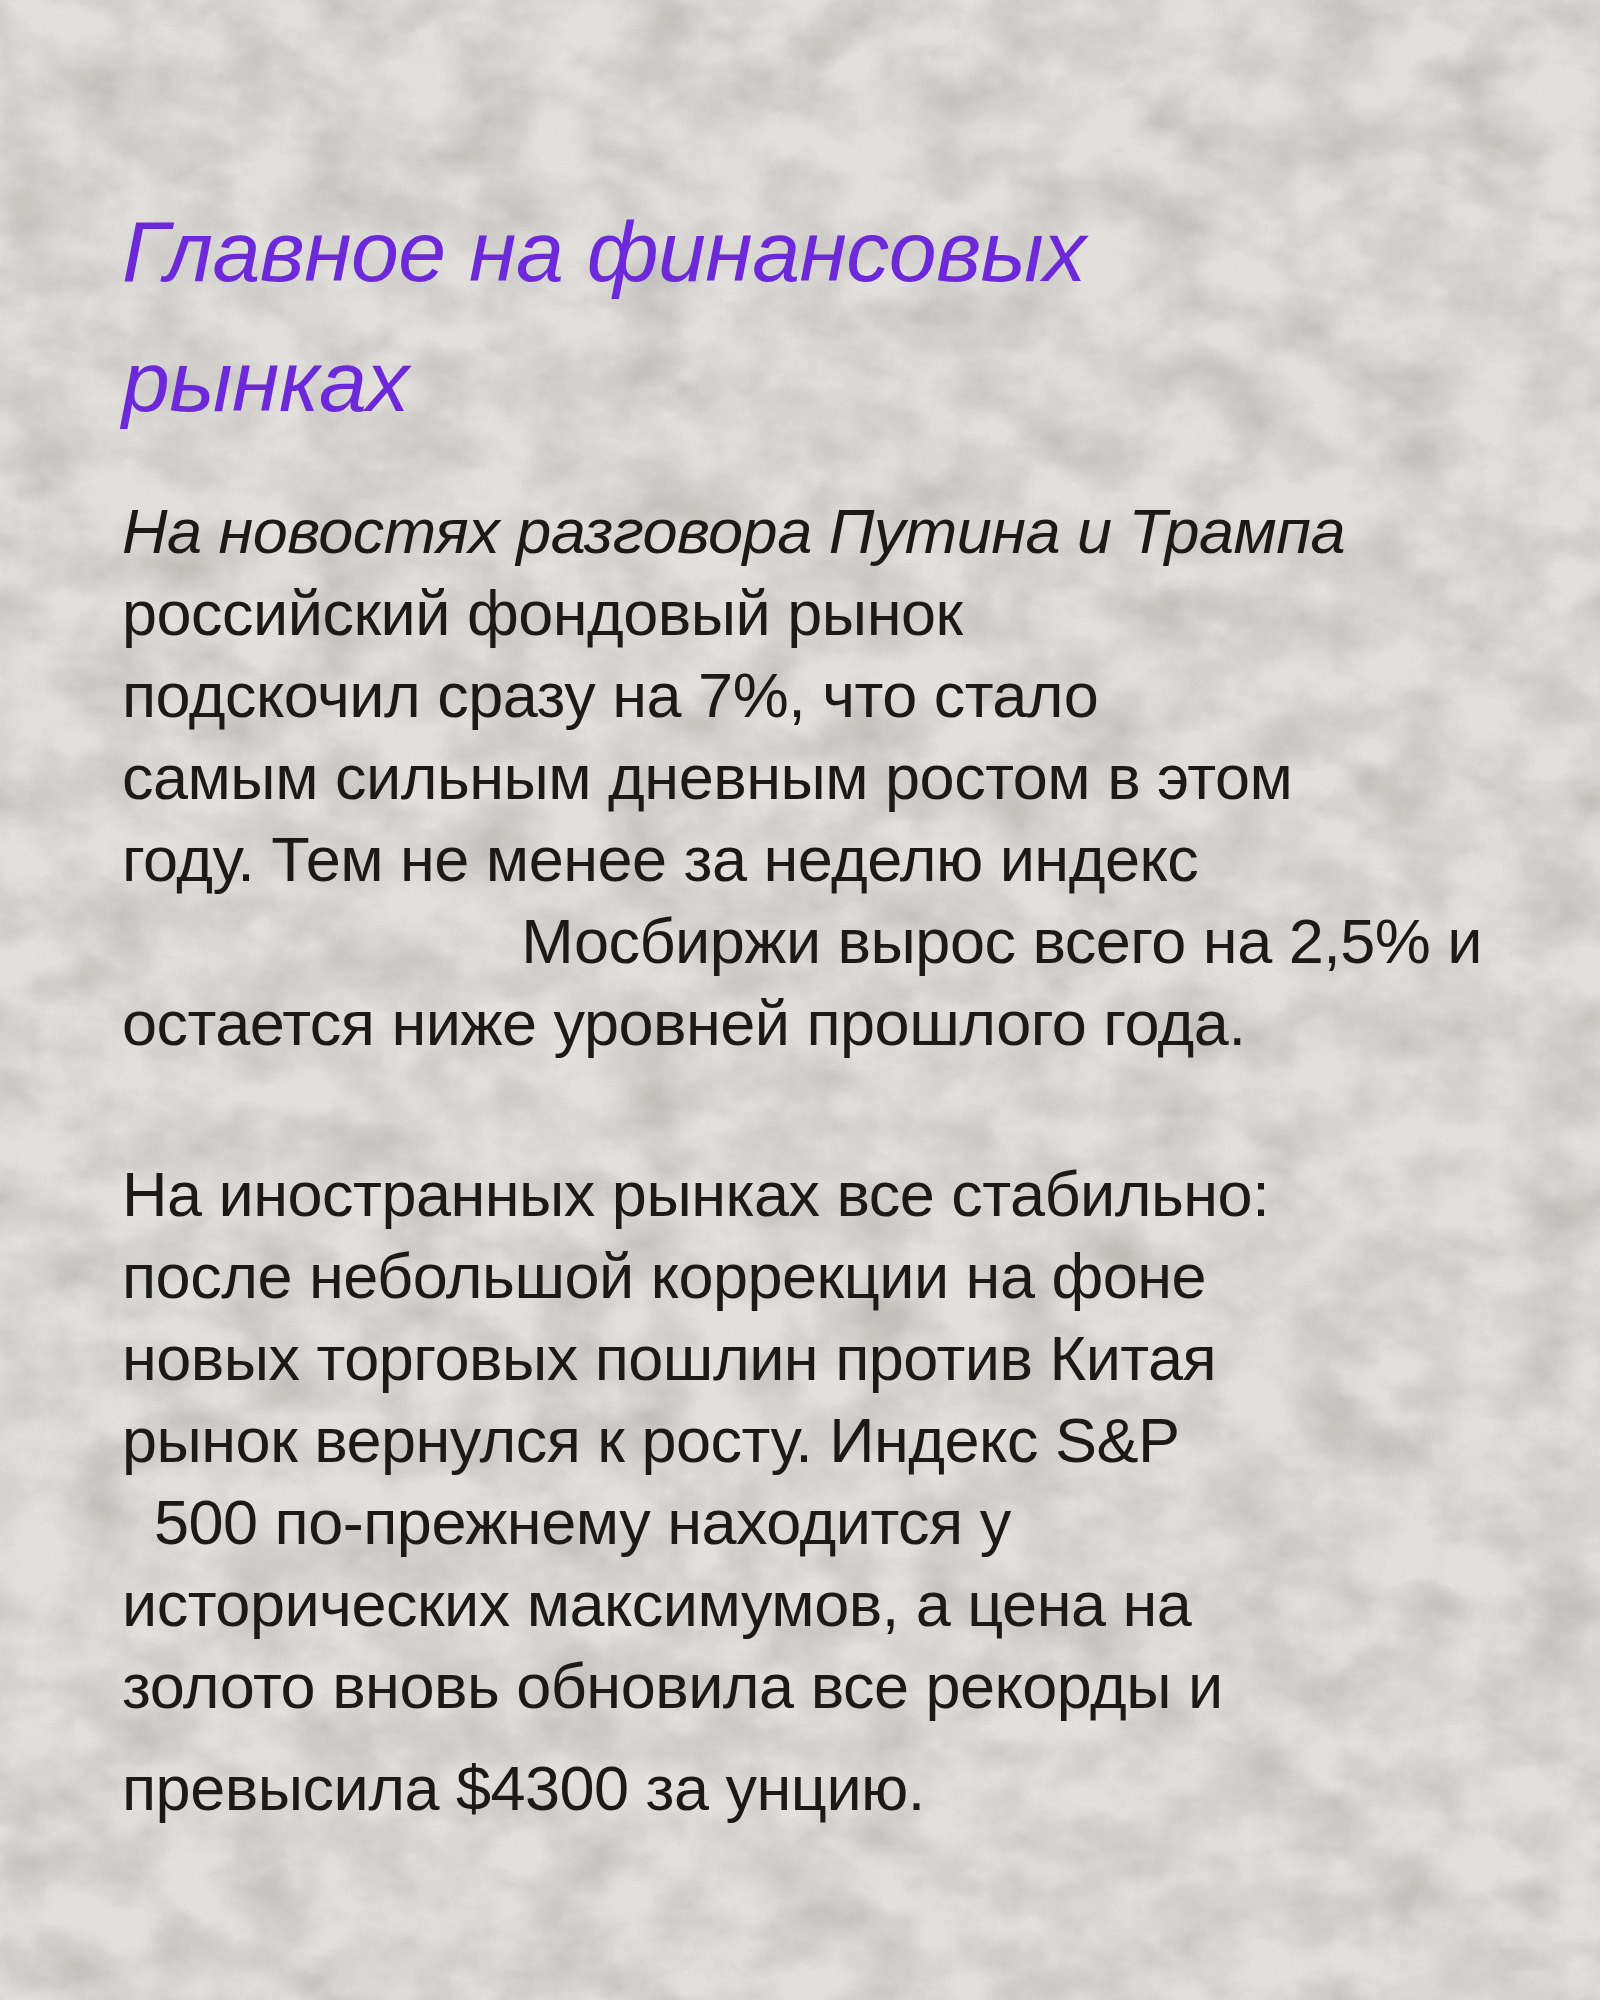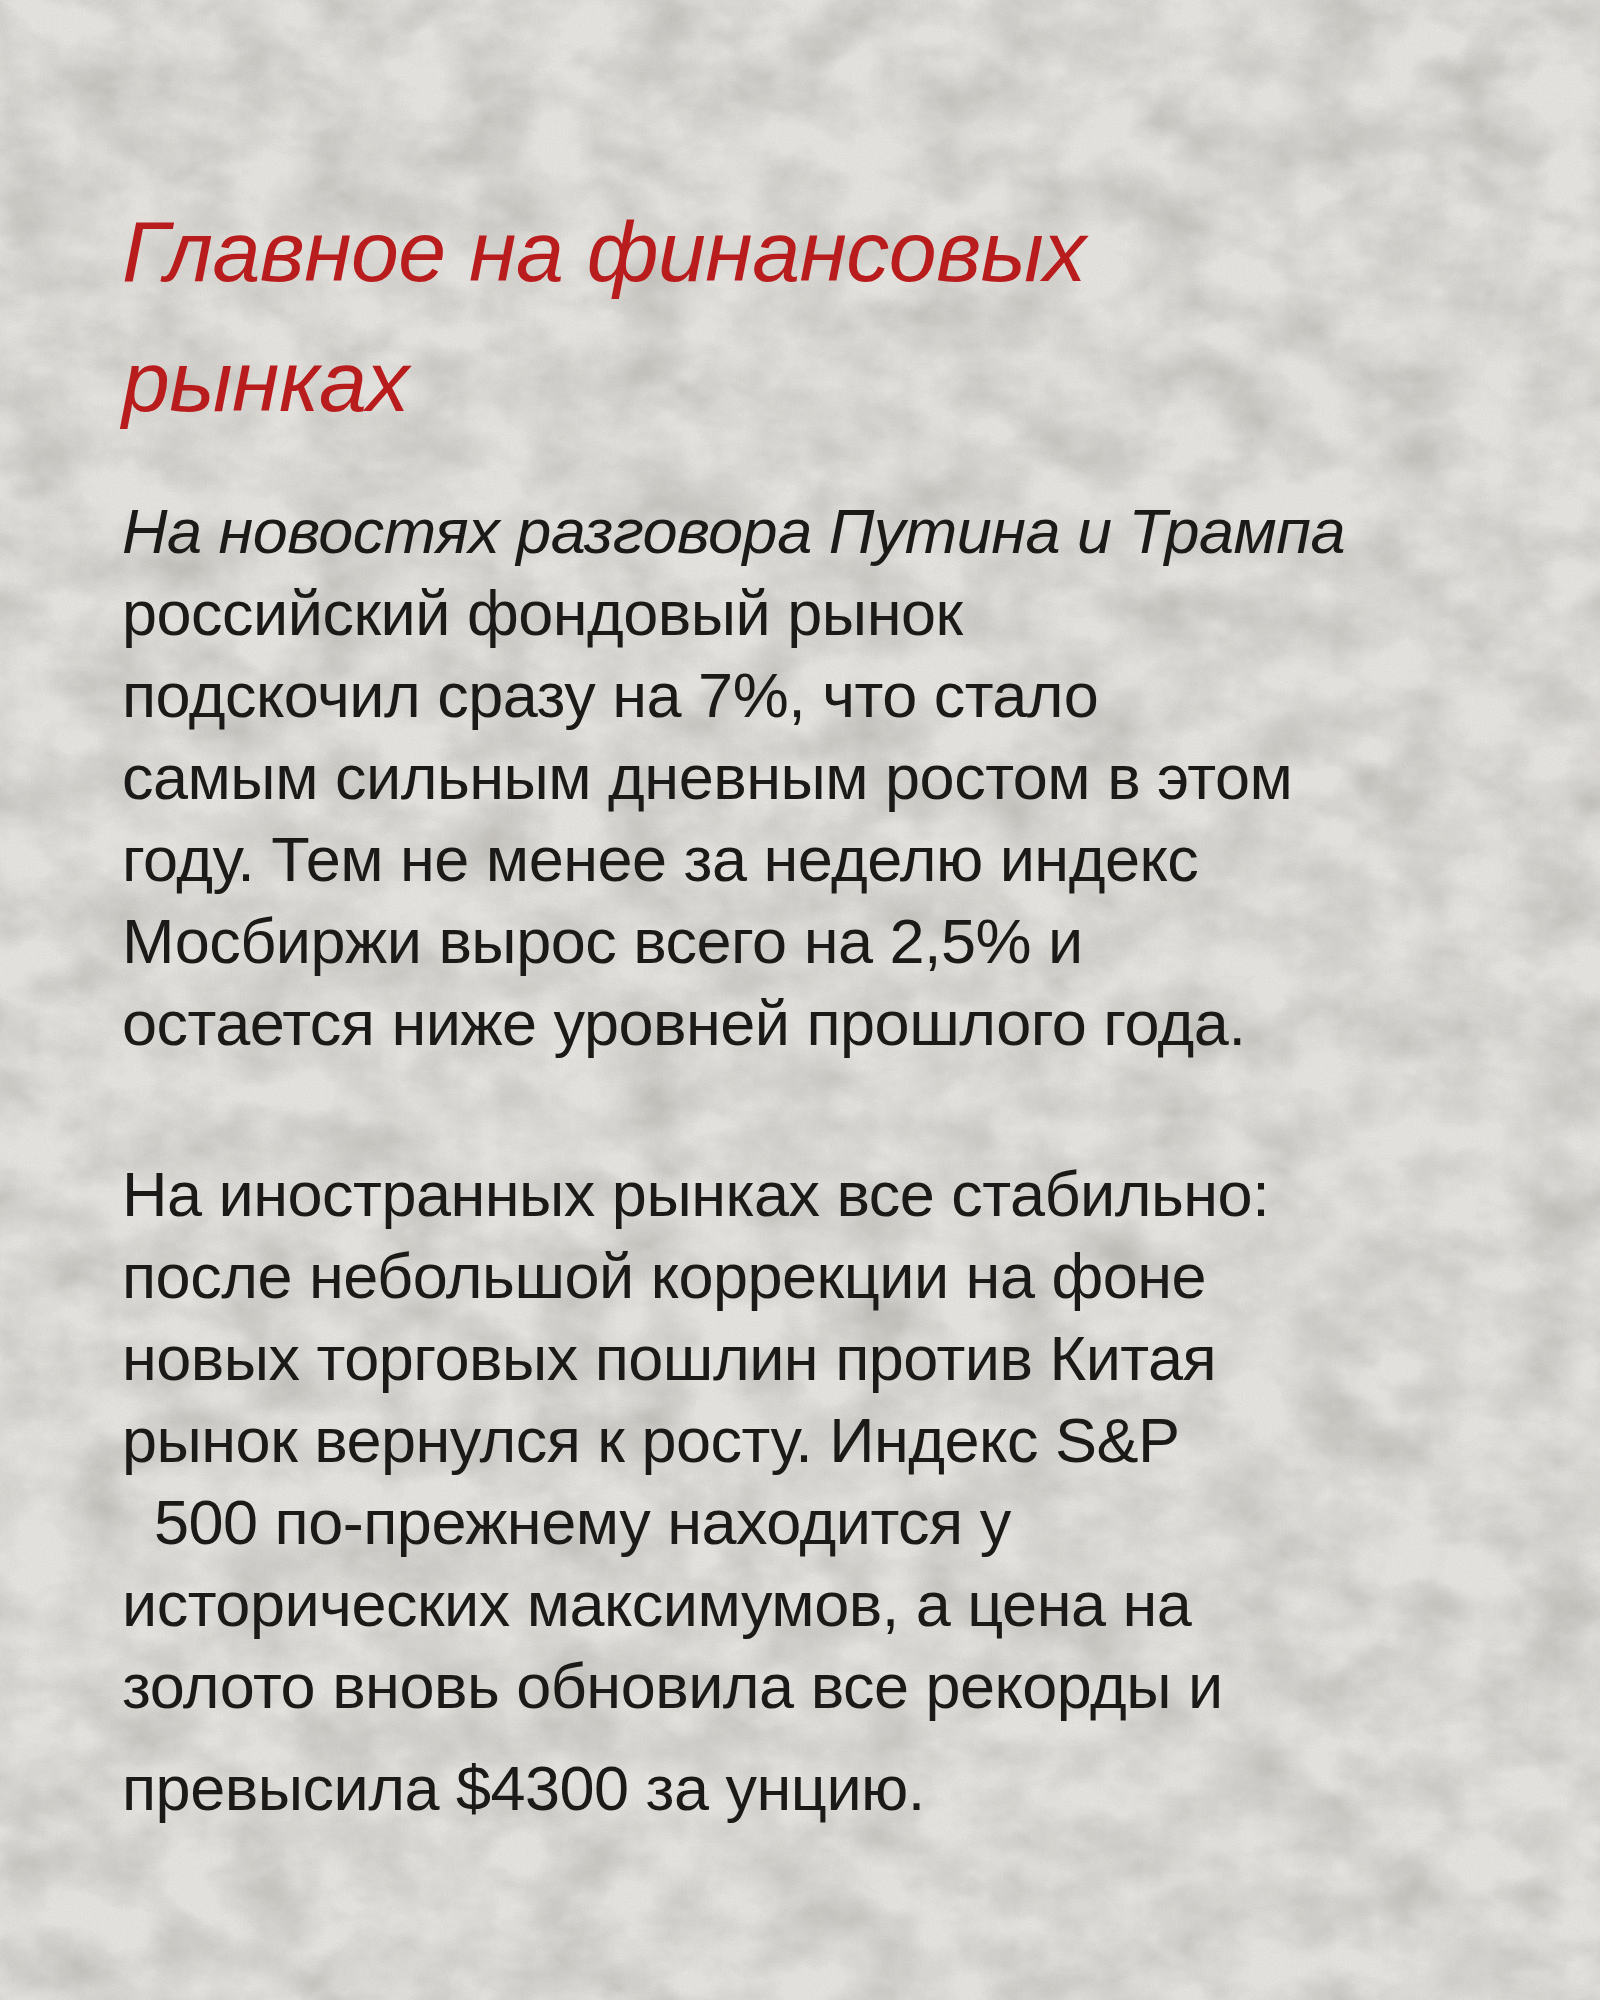--- a/index.html
+++ b/index.html
@@ -28,21 +28,21 @@
     z-index: 1;
   }
   .page-title {
     font-size: 86px;
     line-height: 130px;
     font-style: italic;
     font-weight: 400;
     letter-spacing: -0.5px;
     margin: 186px 0 44px 0;
     max-width: 1100px;
-    color: #b91c1c;
+    color: #6d28d9;
   }
   .paragraph {
     font-size: 63px;
     line-height: 82px;
     font-weight: 400;
     letter-spacing: -0.5px;
     margin: 0;
     color: #1b1a18;
   }
   .paragraph + .paragraph {
@@ -78,21 +78,21 @@
 
 <div class="content">
   <h1 class="page-title">Главное на финансовых рынках</h1>
 
   <p class="paragraph">
       <span class="text-line" style="display: block; font-style: italic;">На новостях разговора Путина и Трампа</span>
       <span class="text-line" style="display: block;">российский фондовый рынок</span>
       <span class="text-line" style="display: block;">подскочил сразу на 7%, что стало</span>
       <span class="text-line" style="display: block;">самым сильным дневным ростом в этом</span>
       <span class="text-line" style="display: block;">году. Тем не менее за неделю индекс</span>
-      <span class="text-line" style="display: block;">Мосбиржи вырос всего на 2,5% и</span>
+      <span class="text-line" style="display: block; text-align: right;">Мосбиржи вырос всего на 2,5% и</span>
       <span class="text-line" style="display: block;">остается ниже уровней прошлого года.</span>
     </p>
 
   <p class="paragraph">
       <span class="text-line" style="display: block;">На иностранных рынках все стабильно:</span>
       <span class="text-line" style="display: block;">после небольшой коррекции на фоне</span>
       <span class="text-line" style="display: block;">новых торговых пошлин против Китая</span>
       <span class="text-line" style="display: block;">рынок вернулся к росту. Индекс S&amp;P</span>
       <span class="text-line" style="display: block; margin-left: 32px;">500 по-прежнему находится у</span>
       <span class="text-line" style="display: block;">исторических максимумов, а цена на</span>

